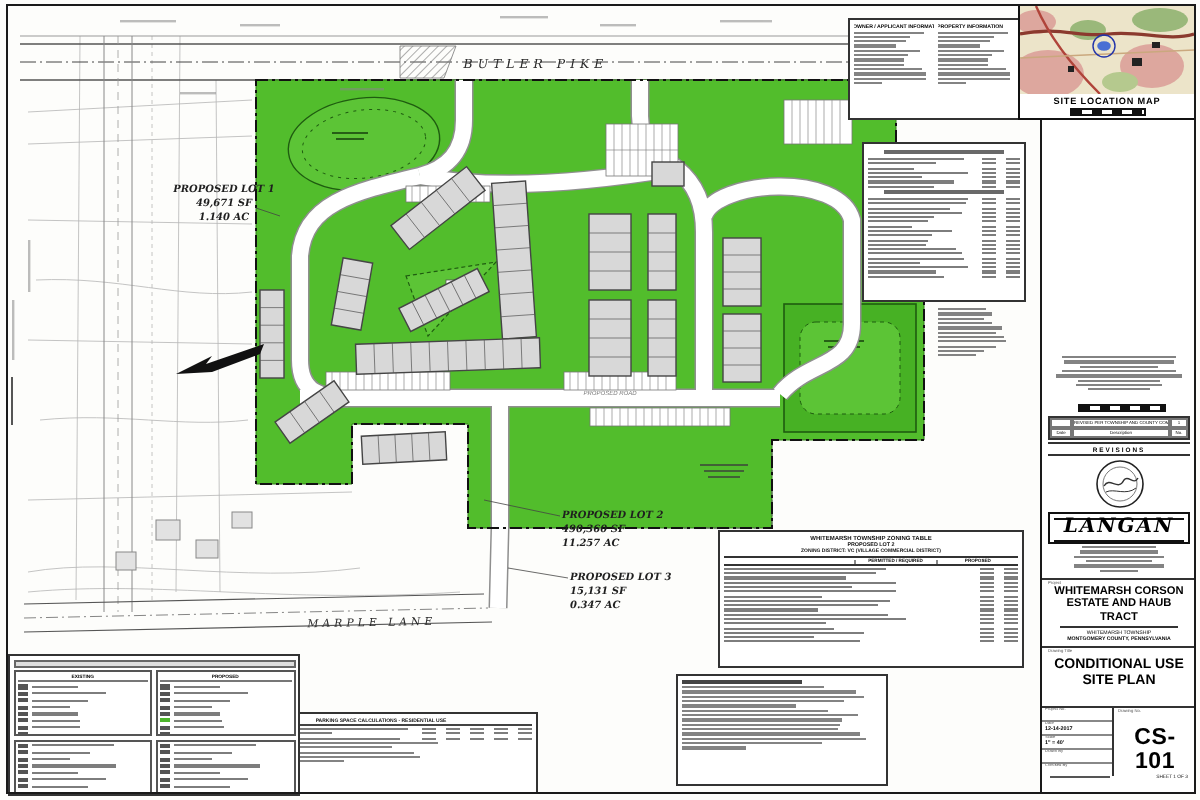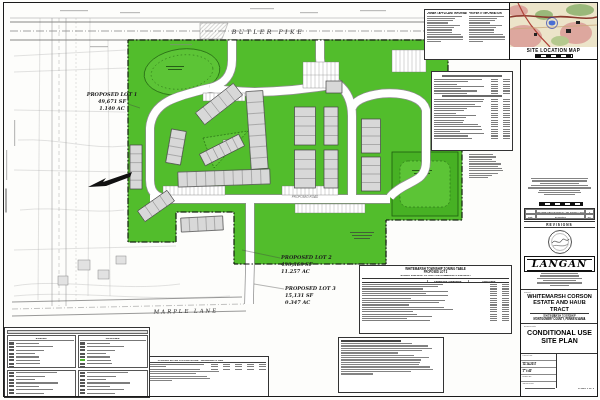--- a/index.html
+++ b/index.html
@@ -952,20 +952,24 @@
         </div>
         <div class="fld">
           <div class="lab">Drawn By</div>
           <div class="val"></div>
         </div>
         <div class="fld" style="border-bottom:none;">
           <div class="lab">Checked By</div>
           <div class="val"></div>
         </div>
       </div>
+      <div id="tb-dn">
+        <div class="lab">Drawing No.</div>
+        <div class="shno">CS-101</div>
+      </div>
     </div>
 
     <div class="abs" id="tb-foot">
       <div class="b"></div>
       <div>SHEET 1 OF 3</div>
     </div>
   </div>
 
   <div class="edge-note" style="left:580px;top:28px;width:26px;transform:rotate(90deg);"></div>
   <div class="edge-note" style="left:-6px;top:200px;width:24px;transform:rotate(90deg);"></div>

